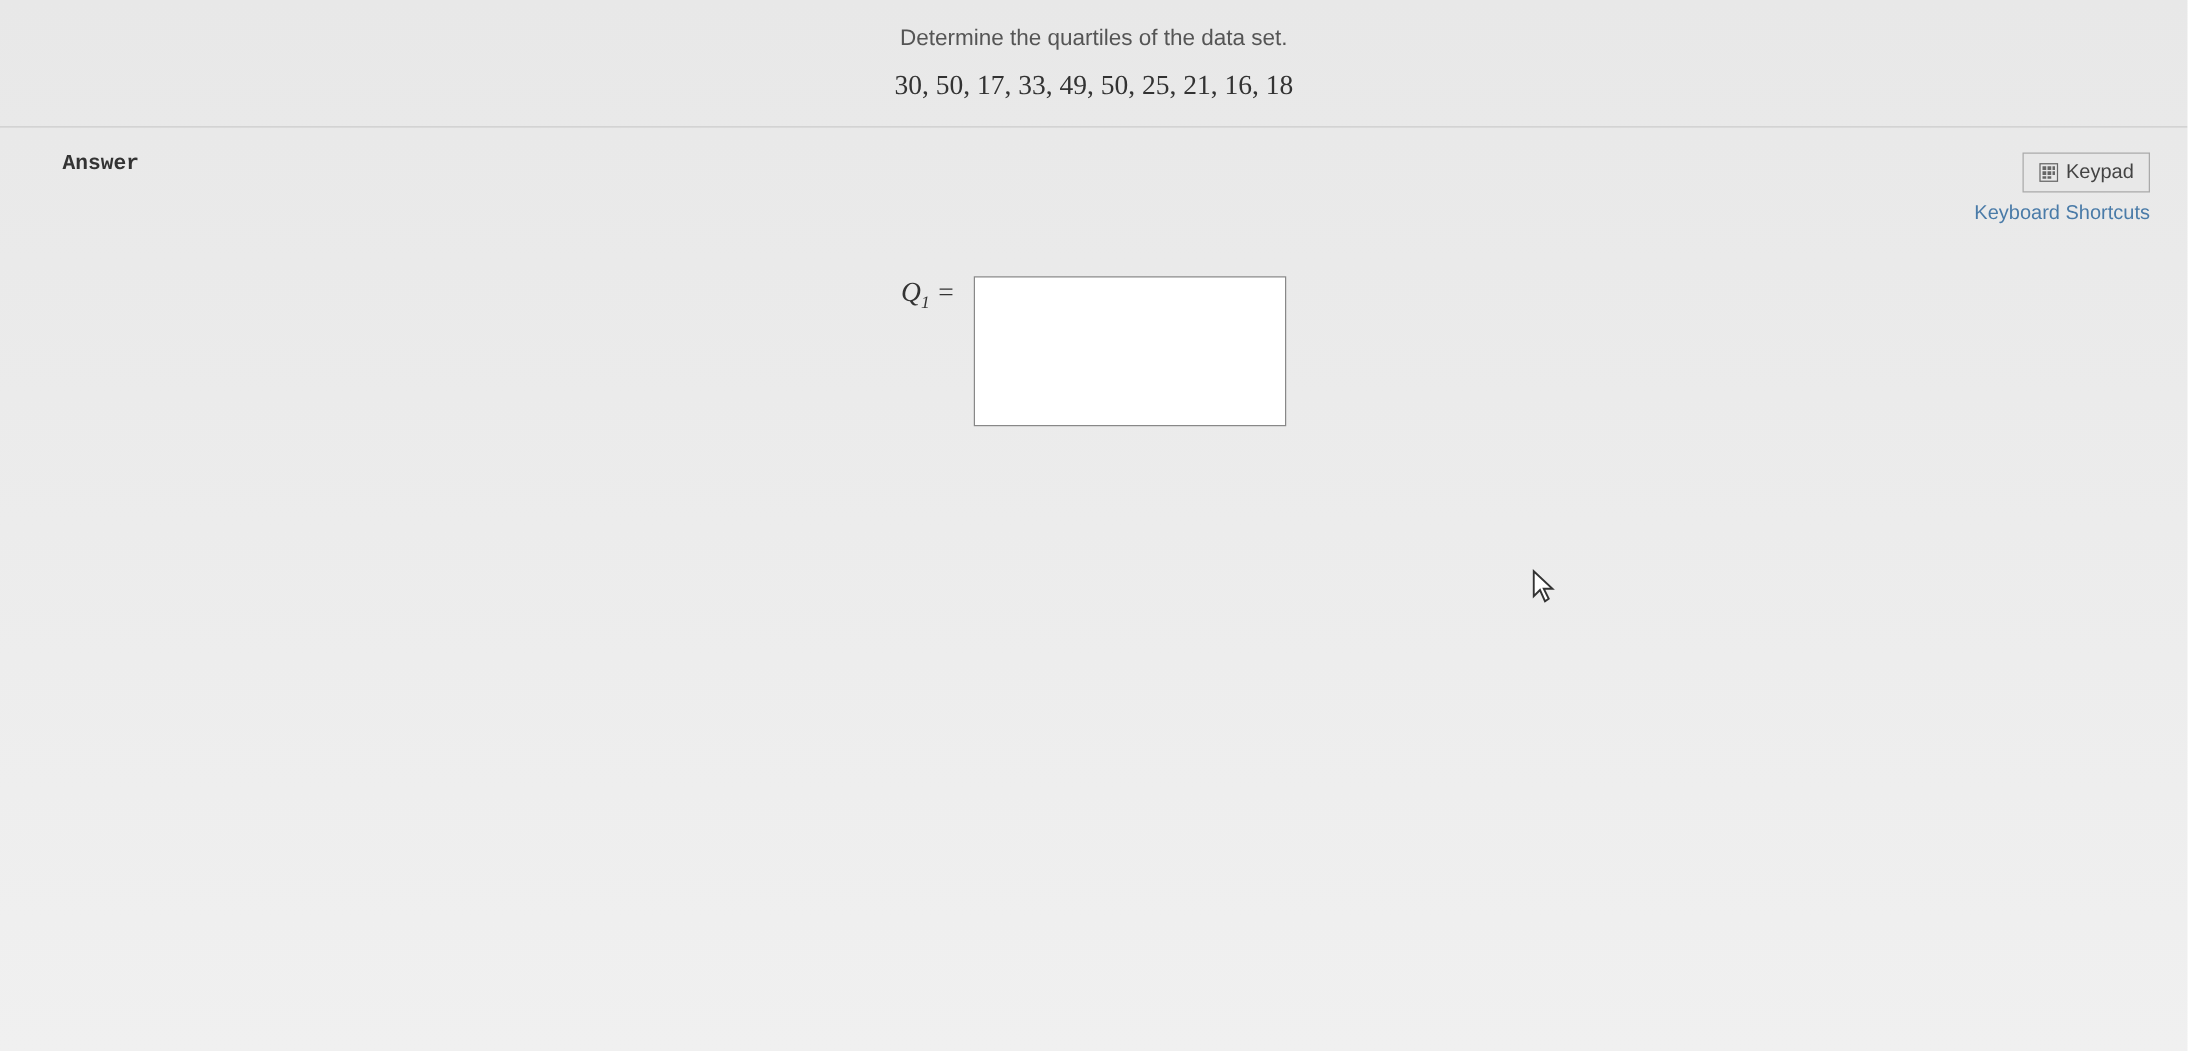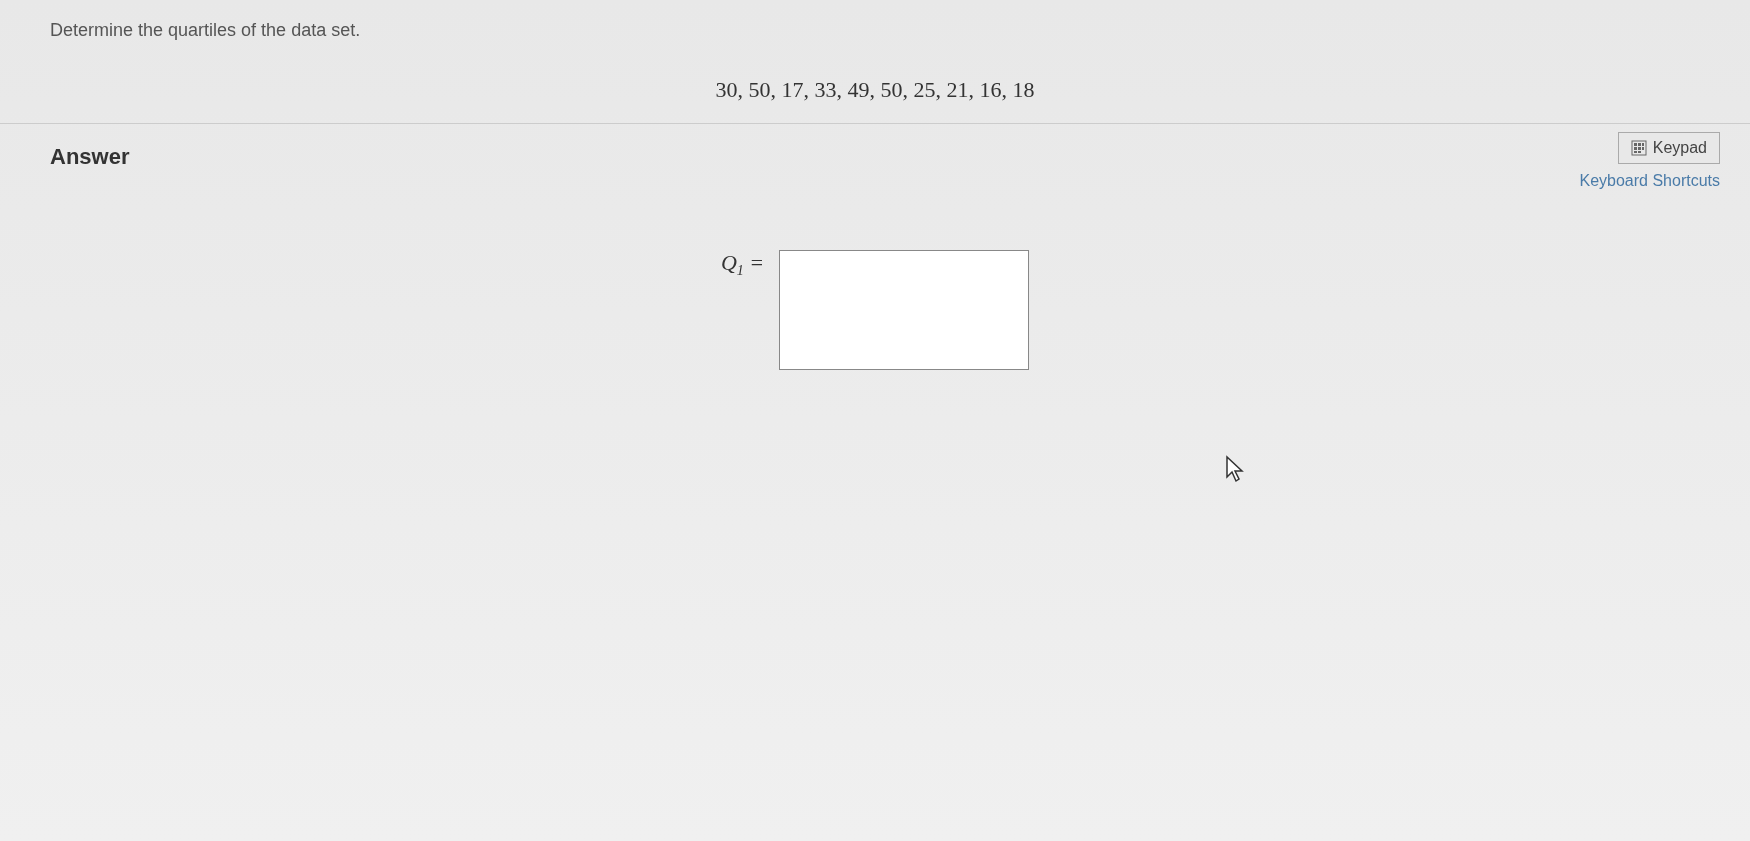--- a/index.html
+++ b/index.html
@@ -14,59 +14,61 @@
       height: 841px;
       position: relative;
     }
     .question-section {
       padding: 20px 50px;
       border-bottom: 1px solid #ccc;
     }
     .question-text {
       color: #555;
       font-size: 18px;
-      margin-bottom: 36px;
+      margin-bottom: 14px;
+      text-align: center;
     }
     .data-set {
       text-align: center;
       font-family: 'Times New Roman', serif;
       font-size: 22px;
       color: #333;
     }
     .answer-section {
       padding: 20px 50px;
       position: relative;
     }
     .answer-label {
       color: #333;
-      font-size: 22px;
+      font-size: 17px;
       font-weight: bold;
+      font-family: Liberation Mono, monospace;
     }
     .keypad-button {
       position: absolute;
-      top: 8px;
+      top: 20px;
       right: 30px;
       border: 1px solid #aaa;
       padding: 6px 12px;
       background: #e8e8e8;
       color: #444;
       font-size: 16px;
       cursor: pointer;
       display: flex;
       align-items: center;
       gap: 6px;
     }
     .keypad-icon {
       display: inline-block;
       width: 16px;
       height: 16px;
     }
     .keyboard-shortcuts {
       position: absolute;
-      top: 48px;
+      top: 60px;
       right: 30px;
       color: #4a7ba8;
       font-size: 16px;
       cursor: pointer;
     }
     .inputs-container {
       margin-top: 80px;
       display: flex;
       flex-direction: column;
       align-items: center;

